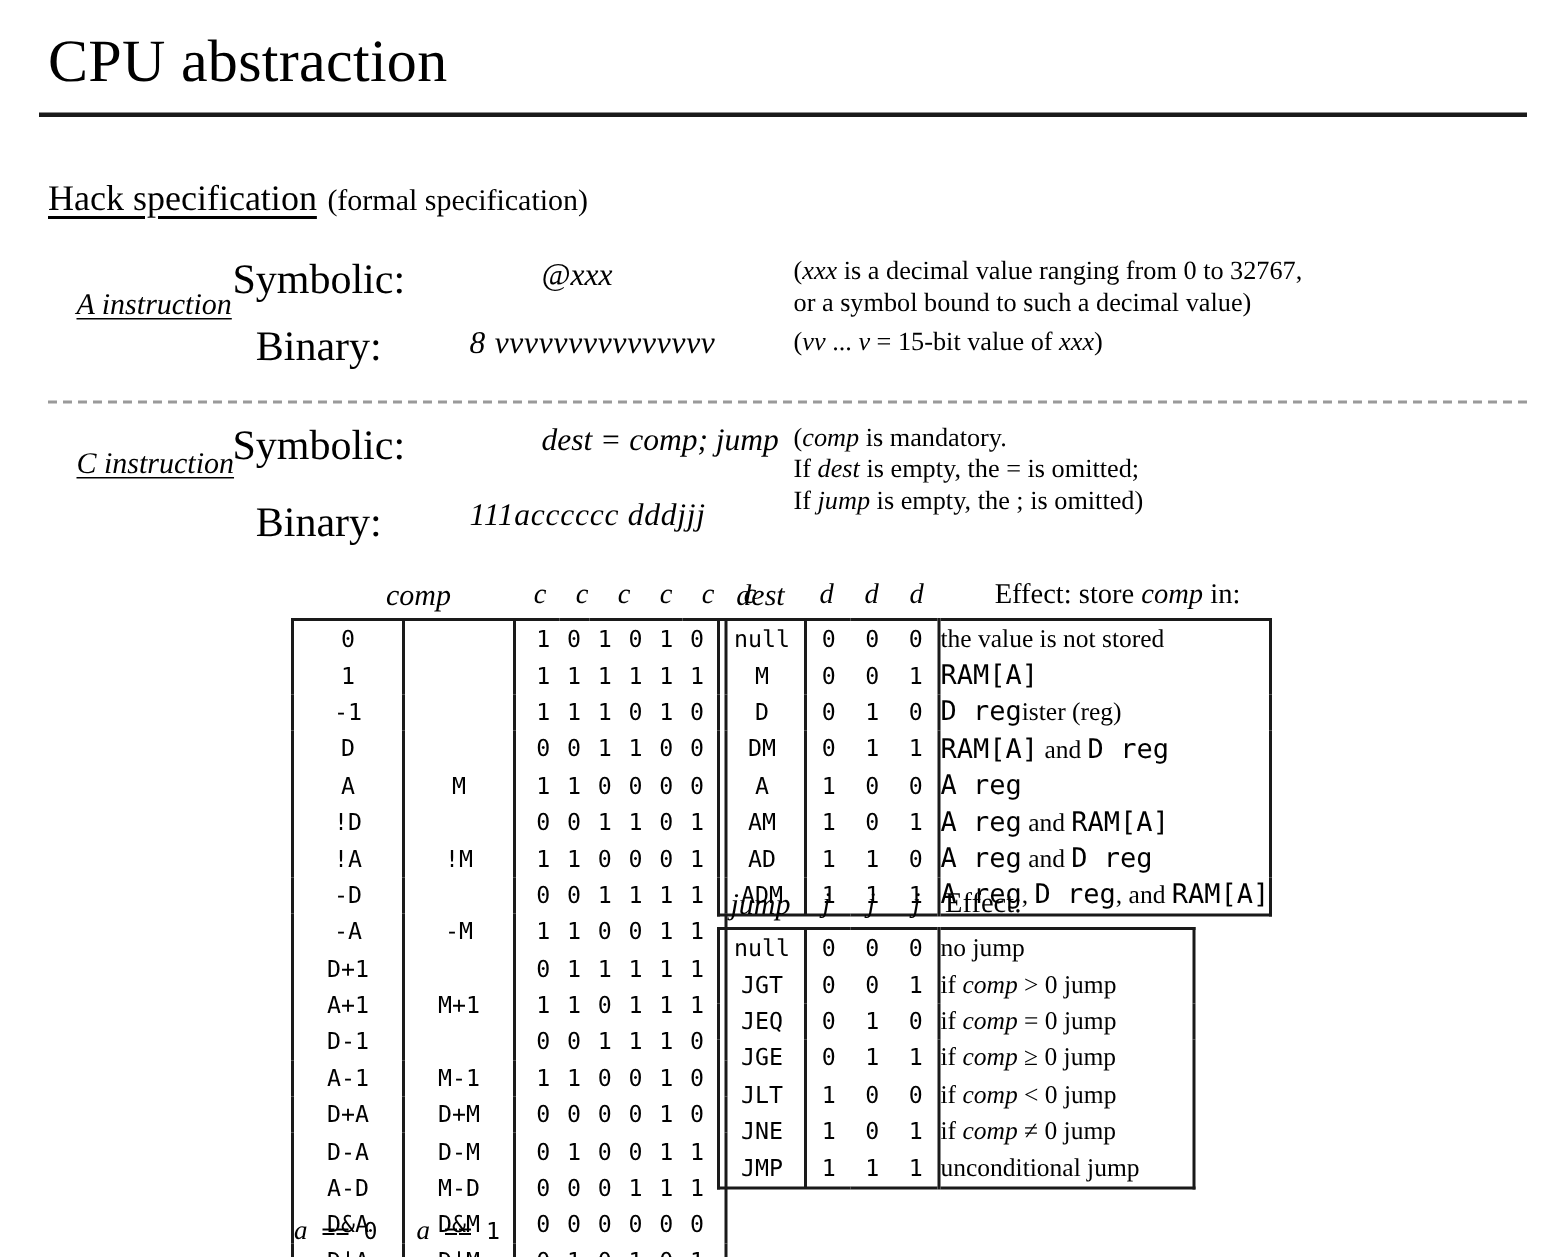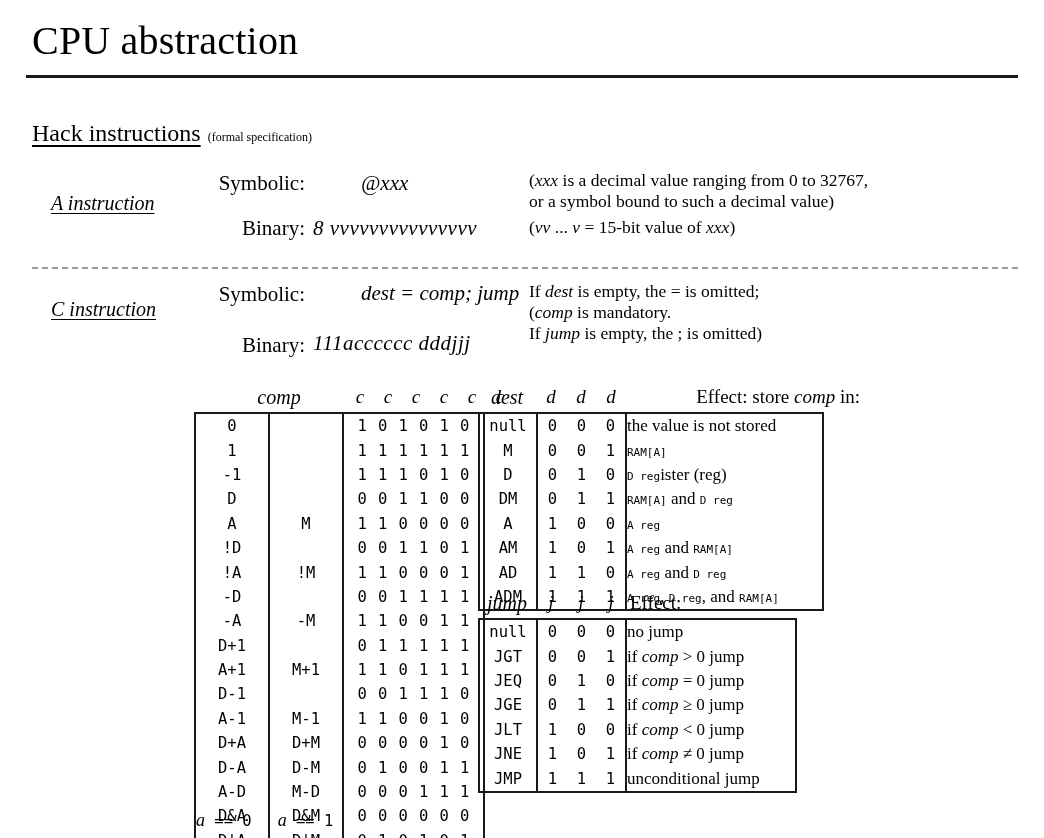--- a/index.html
+++ b/index.html
@@ -48,42 +48,42 @@
     top: 120px;
     white-space: nowrap;
   }
   .subhead .main {
     font-size: 24px;
     text-decoration: underline;
     text-underline-offset: 4px;
     text-decoration-thickness: 1.5px;
   }
   .subhead .paren {
-    font-size: 12px;
+    font-size: 20px;
     margin-left: 7px;
     text-align: right;
   }
 
   
   .ins-label {
     position: absolute;
     font-size: 20px;
     text-decoration: underline;
     text-underline-offset: 3px;
     text-decoration-thickness: 1.2px;
     white-space: nowrap;
     font-style: italic;
   }
   .ins-label.a { left: 51px; top: 192px; }
   .ins-label.c { left: 51px; top: 298px; }
 
   .kw {
     position: absolute;
-    font-size: 21px;
-    text-align: right;
+    font-size: 28px;
+    text-align: center;
     white-space: nowrap;
   }
   .kw.sym-a  { left: 120px; top: 171px; width: 185px; }
   .kw.bin-a  { left: 120px; top: 216px; width: 185px; }
   .kw.sym-c  { left: 120px; top: 282px; width: 185px; }
   .kw.bin-c  { left: 120px; top: 333px; width: 185px; }
 
   .val {
     position: absolute;
     font-size: 21px;
@@ -141,21 +141,21 @@
   }
   .effcell {
     font-family: "Liberation Serif", serif;
     font-size: 17px;
     text-align: left;
     padding-left: 7px;
     white-space: nowrap;
   }
   .effcell .mm {
     font-family: "DejaVu Sans Mono", "Liberation Mono", monospace;
-    font-size: 11px;
+    font-size: 18px;
   }
 
   
   .thead-row {
     position: absolute;
     font-size: 19px;
     white-space: nowrap;
   }
   .thead-row .hcol {
     position: absolute;
@@ -200,21 +200,21 @@
   #dest-table td.d-op { width: 56px; border-right: 2.5px solid #1a1a1a; }
   #dest-table td.bitcell { width: 29px; }
   #dest-table td.d-last-bit { border-right: 2.5px solid #1a1a1a; }
   #dest-table td.effcell { width: 195px; }
 
   #dest-head { left: 478px; top: 386px; height: 24px; }
   #dest-head .h-dest { left: 0px; width: 58px; font-style: italic; font-size: 20px; }
   #dest-head .h-d0 { left: 58px; width: 30px; font-style: italic; }
   #dest-head .h-d1 { left: 88px; width: 30px; font-style: italic; }
   #dest-head .h-d2 { left: 118px; width: 30px; font-style: italic; }
-  #dest-head .h-deff { left: 152px; width: 230px; text-align: right; }
+  #dest-head .h-deff { left: 152px; width: 230px; text-align: center; }
 
   
   #jump-table { left: 478px; top: 618px; }
   #jump-table table.grid { border: 2.5px solid #1a1a1a; }
   #jump-table td.j-op { width: 56px; border-right: 2.5px solid #1a1a1a; }
   #jump-table td.bitcell { width: 29px; }
   #jump-table td.j-last-bit { border-right: 2.5px solid #1a1a1a; }
   #jump-table td.effcell { width: 168px; }
 
   #jump-head { left: 478px; top: 592px; height: 24px; }
@@ -226,21 +226,21 @@
 </style>
 </head>
 <body>
 
 <div class="slide">
 
   <div class="slide-title">CPU abstraction</div>
   <div class="title-rule"></div>
 
   <div class="subhead">
-    <span class="main">Hack instructions</span><span class="paren">(formal specification)</span>
+    <span class="main">Hack specification</span><span class="paren">(formal specification)</span>
   </div>
 
   <div class="ins-label a">A instruction</div>
   <div class="kw sym-a">Symbolic:</div>
   <div class="val sym-a ital">@xxx</div>
   <div class="kw bin-a">Binary:</div>
   <div class="val bin-a monoi">8 vvvvvvvvvvvvvvv</div>
 
   <div class="note a1">
     <div>(<i>xxx</i> is a decimal value ranging from 0 to 32767,</div>
@@ -250,22 +250,22 @@
 
   <div class="dashed-rule"></div>
 
   <div class="ins-label c">C instruction</div>
   <div class="kw sym-c">Symbolic:</div>
   <div class="val sym-c ital">dest = comp; jump</div>
   <div class="kw bin-c">Binary:</div>
   <div class="val bin-c monoi">111acccccc dddjjj</div>
 
   <div class="note c1">
+    <div>(<i>comp</i> is mandatory.</div>
     <div>If <i>dest</i> is empty, the = is omitted;</div>
-    <div>(<i>comp</i> is mandatory.</div>
     <div>If <i>jump</i> is empty, the ; is omitted)</div>
   </div>
 
   <div class="thead-row" id="comp-head">
     <span class="hcol h-comp">comp</span>
     <span class="hcol h-c0">c</span>
     <span class="hcol h-c1">c</span>
     <span class="hcol h-c2">c</span>
     <span class="hcol h-c3">c</span>
     <span class="hcol h-c4">c</span>

